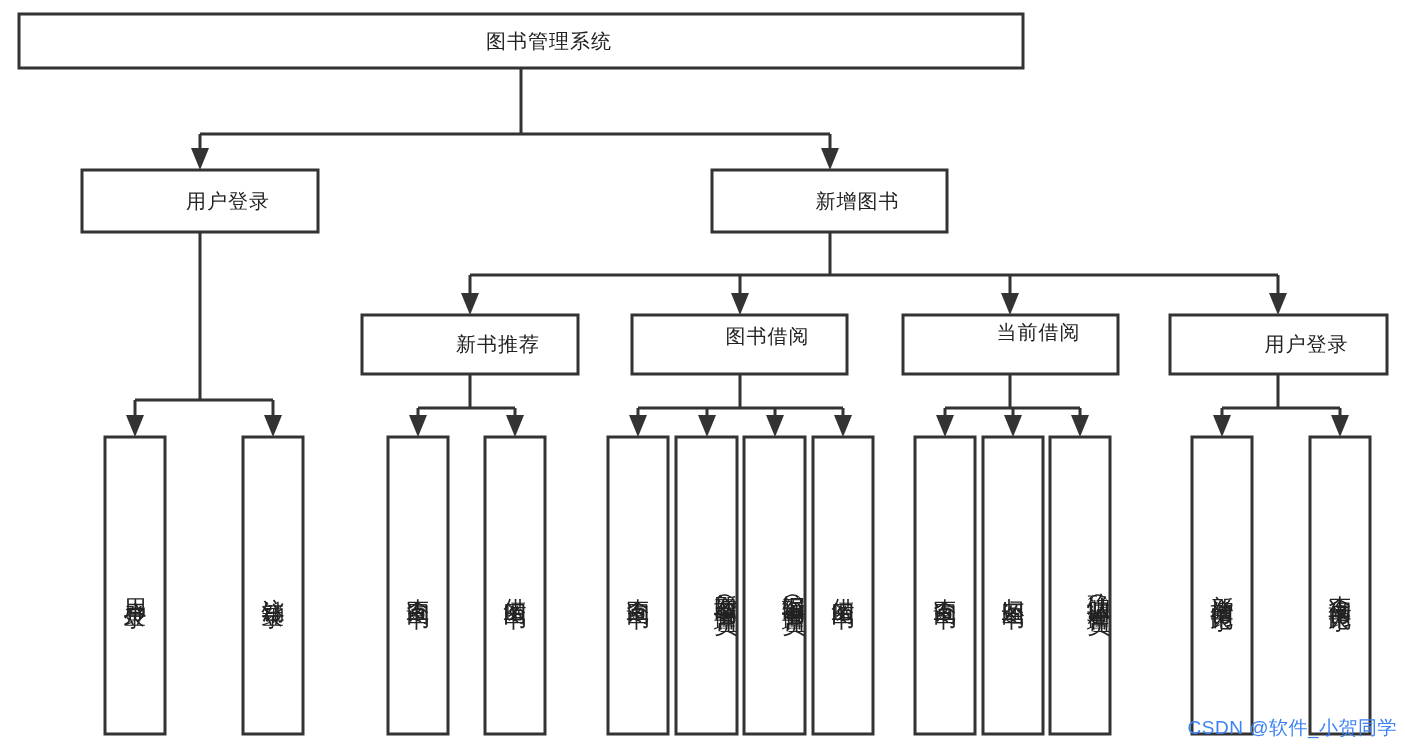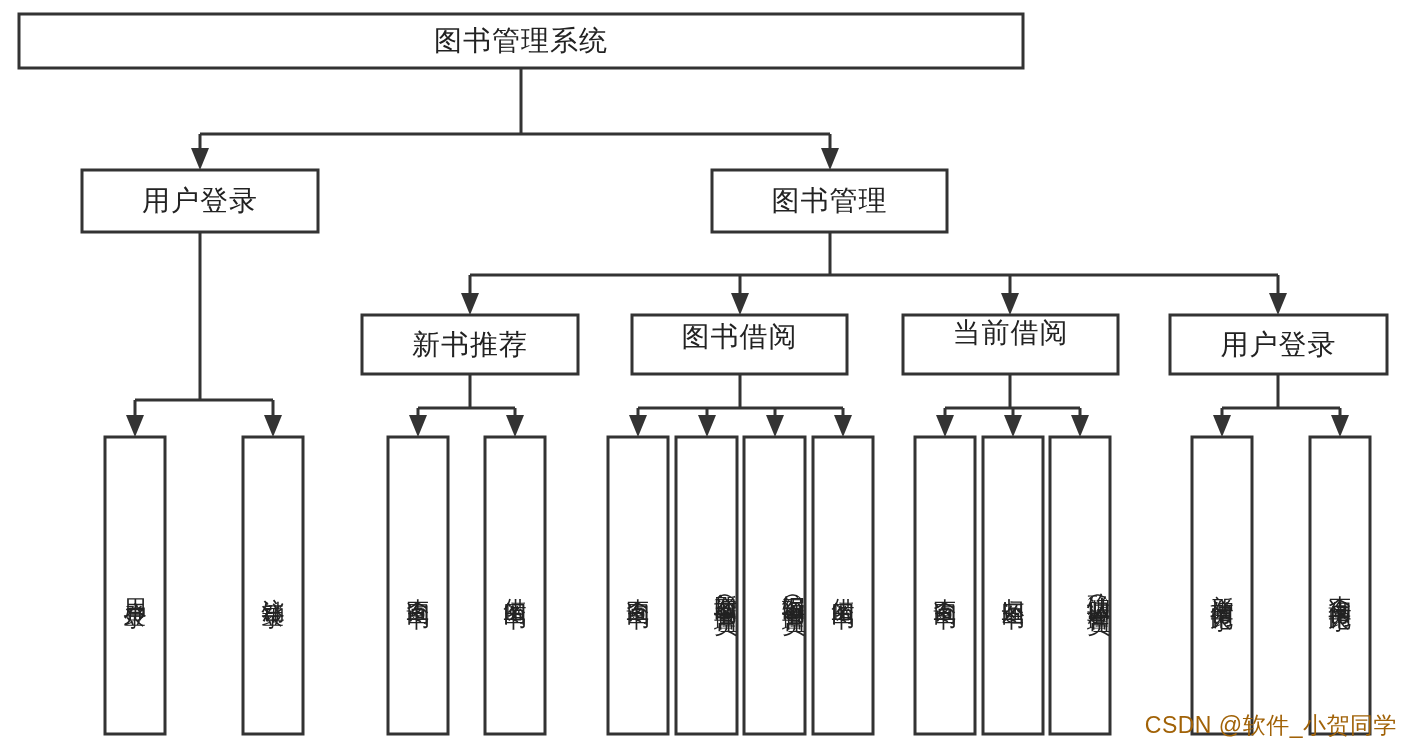--- a/index.html
+++ b/index.html
@@ -37,44 +37,45 @@
   .arrow-head {
     fill: #333333;
     stroke: none;
   }
   .node-label-h {
     position: absolute;
     display: flex;
     align-items: center;
     justify-content: center;
     color: #222222;
-    font-size: 28px;
+    font-size: 20px;
     letter-spacing: 1px;
     white-space: nowrap;
     font-family: "Liberation Sans", "DejaVu Sans", sans-serif;
+    padding-left: 28px;
   }
   .node-label-v {
     position: absolute;
     display: flex;
     align-items: center;
     justify-content: center;
     color: #222222;
     font-size: 23px;
     writing-mode: vertical-rl;
     text-orientation: upright;
     letter-spacing: 3px;
     line-height: 1;
     font-family: "Liberation Sans", "DejaVu Sans", sans-serif;
   }
   .watermark {
     position: absolute;
     right: 8px;
     bottom: 6px;
-    color: #a16207;
-    font-size: 23px;
+    color: #3b82f6;
+    font-size: 19px;
     letter-spacing: 0.5px;
     font-family: "Liberation Sans", "DejaVu Sans", sans-serif;
     pointer-events: none;
   }
 </style>
 </head>
 <body>
 
 <div id="diagram-root">
 
@@ -138,21 +139,21 @@
     <polygon class="arrow-head" points="1080,437 1071,415 1089,415"></polygon>
 
     <path class="edge-line" d="M1278,374 L1278,408 M1222,408 L1340,408 M1222,408 L1222,422 M1340,408 L1340,422"></path>
     <polygon class="arrow-head" points="1222,437 1213,415 1231,415"></polygon>
     <polygon class="arrow-head" points="1340,437 1331,415 1349,415"></polygon>
   </svg>
 
   <div class="node-label-h" style="left:19px; top:14px; width:1004px; height:54px;">图书管理系统</div>
 
   <div class="node-label-h" style="left:82px; top:170px; width:236px; height:62px;">用户登录</div>
-  <div class="node-label-h" style="left:712px; top:170px; width:235px; height:62px;">图书管理</div>
+  <div class="node-label-h" style="left:712px; top:170px; width:235px; height:62px;">新增图书</div>
 
   <div class="node-label-h" style="left:362px; top:315px; width:216px; height:59px;">新书推荐</div>
   <div class="node-label-h" style="left:632px; top:315px; width:215px; height:43px;">图书借阅</div>
   <div class="node-label-h" style="left:903px; top:303px; width:215px; height:59px;">当前借阅</div>
   <div class="node-label-h" style="left:1170px; top:315px; width:217px; height:59px;">用户登录</div>
 
   <div class="node-label-v" style="left:105px; top:437px; width:60px; height:297px;">用户登录</div>
   <div class="node-label-v" style="left:243px; top:437px; width:60px; height:297px;">注销登录</div>
 
   <div class="node-label-v" style="left:388px; top:437px; width:60px; height:297px;">查询图书</div>

